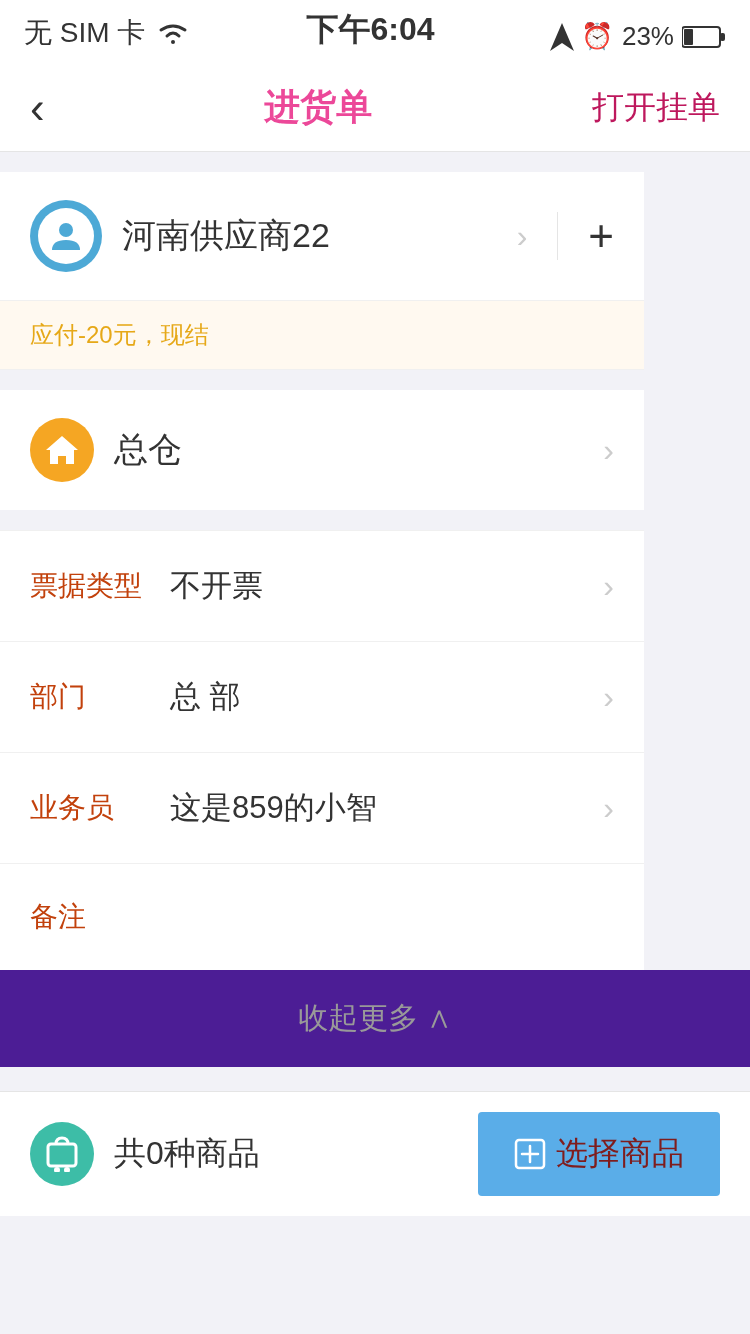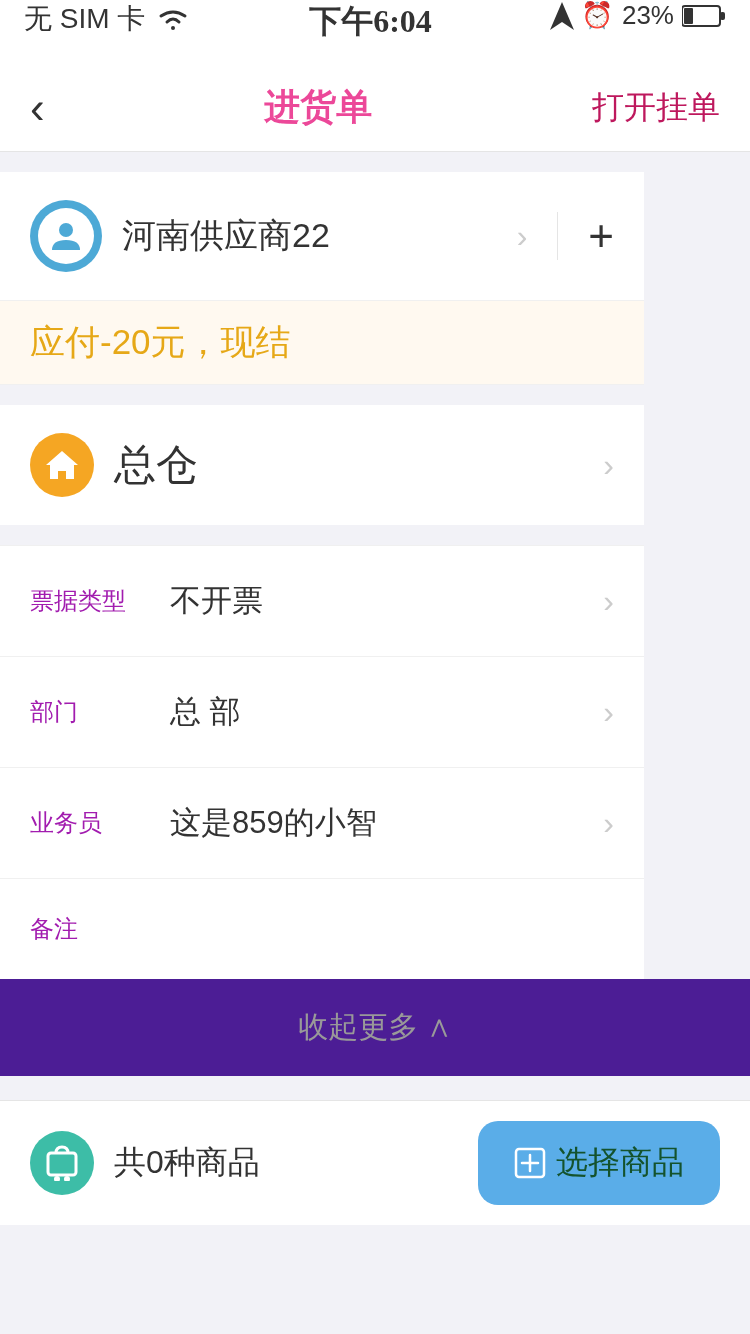--- a/index.html
+++ b/index.html
@@ -12,28 +12,28 @@
       font-size: 32px;
       color: #333;
     }
 
     
     .status-bar {
       width: 750px;
       height: 64px;
       background: #fff;
       display: flex;
-      align-items: flex-start;
+      align-items: flex-end;
       justify-content: space-between;
-      padding: 0 24px;
+      padding: 12px 24px;
       font-size: 28px;
       font-weight: 500;
     }
     .status-left { display: flex; align-items: center; gap: 10px; }
-    .status-center { font-size: 32px; font-weight: 600; font-family: Liberation Serif, serif; }
+    .status-center { font-size: 32px; font-weight: 600; }
     .status-right { display: flex; align-items: center; gap: 8px; font-size: 26px; }
 
     
     .nav-bar {
       width: 750px;
       height: 88px;
       background: #fff;
       display: flex;
       align-items: center;
       justify-content: space-between;
@@ -122,21 +122,21 @@
       width: 1px;
       height: 48px;
       background: #e5e5e5;
       margin-right: 30px;
     }
 
     
     .notice-banner {
       background: #fff9f0;
       padding: 18px 30px;
-      font-size: 35px;
+      font-size: 24px;
       color: #e6a817;
       border-bottom: 1px solid #f0f0f0;
     }
 
     
     .warehouse-row {
       display: flex;
       align-items: center;
       padding: 28px 30px;
       background: #fff;
@@ -147,37 +147,37 @@
       border-radius: 32px;
       background: #f5a623;
       display: flex;
       align-items: center;
       justify-content: center;
       margin-right: 20px;
       flex-shrink: 0;
     }
     .warehouse-name {
       flex: 1;
-      font-size: 42px;
+      font-size: 34px;
       color: #333;
     }
 
     
     .form-row {
       display: flex;
       align-items: center;
       padding: 34px 30px;
       background: #fff;
       border-top: 1px solid #f0f0f0;
       cursor: pointer;
     }
     .form-label {
       width: 140px;
-      font-size: 24px;
-      color: #a21caf;
+      font-size: 28px;
+      color: #c2410c;
       flex-shrink: 0;
     }
     .form-value {
       flex: 1;
       font-size: 31px;
       color: #333;
     }
     .form-value.placeholder {
       color: #ccc;
     }
@@ -219,24 +219,24 @@
       margin-right: 20px;
       flex-shrink: 0;
     }
     .product-count {
       flex: 1;
       font-size: 32px;
       color: #333;
     }
     .select-btn {
       background: #5aade8;
-      color: #14532d;
+      color: #7f1d1d;
       font-size: 32px;
       padding: 20px 36px;
-      border-radius: 20px;
+      border-radius: 4px;
       display: flex;
       align-items: center;
       gap: 10px;
       cursor: pointer;
       border: none;
     }
 
     
     .page-bg {
       background: #f2f2f7;

